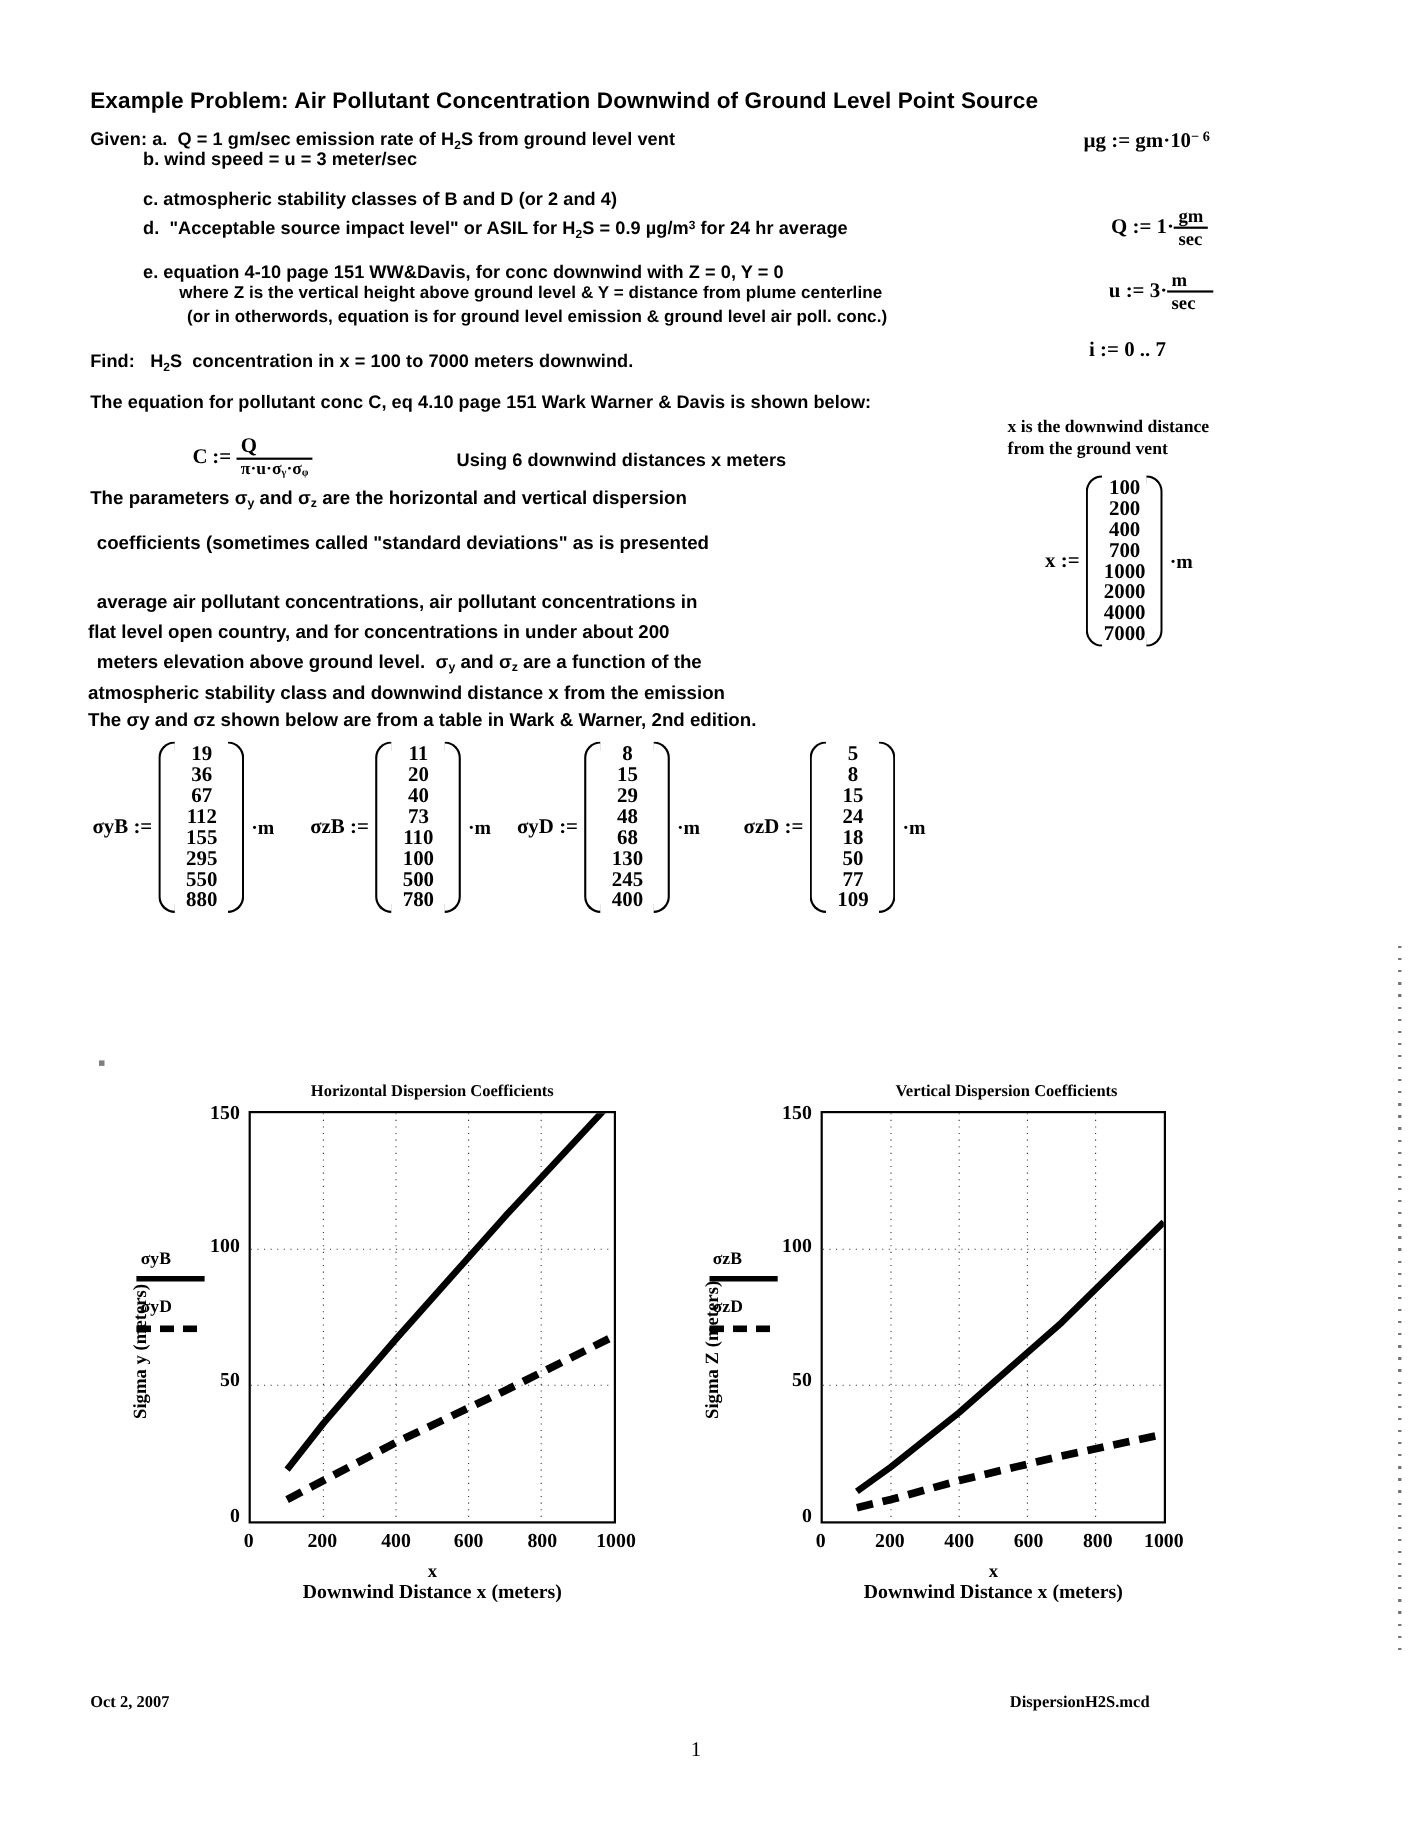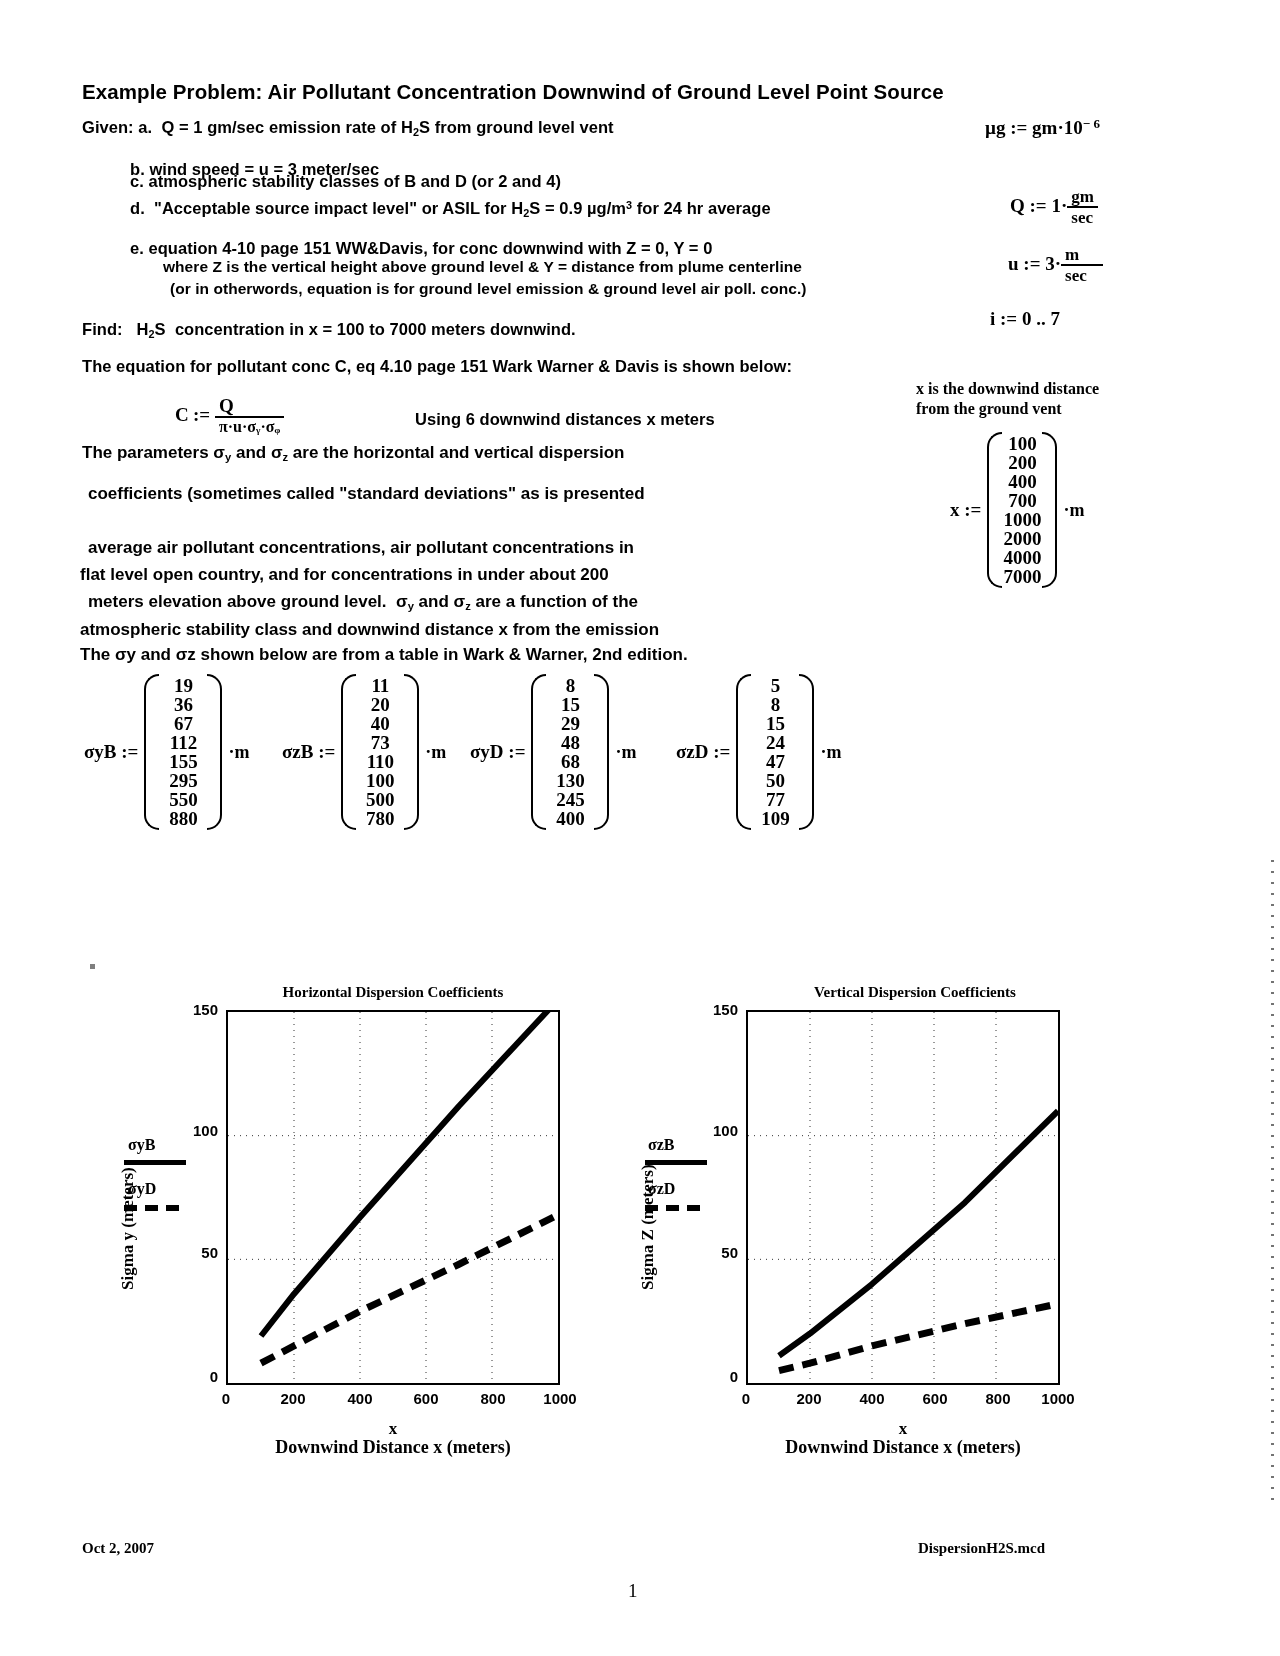--- a/index.html
+++ b/index.html
@@ -40,21 +40,21 @@
     content:"";position:absolute;top:2px;bottom:2px;width:13px;
     border-top:2px solid #000;border-bottom:2px solid #000;
   }
   .vbody::before{left:0;border-left:2px solid #000;border-radius:28px 0 0 28px;}
   .vbody::after{right:0;border-right:2px solid #000;border-radius:0 28px 28px 0;}
   .vunit{font-family:"Liberation Serif", serif;font-weight:bold;font-size:18px;margin-left:6px;}
   
   .chart{position:absolute;}
   .plot{position:absolute;border:2px solid #000;background:#fff;box-sizing:border-box;}
   .ctitle{position:absolute;font-family:"Liberation Serif", serif;font-weight:bold;font-size:15px;white-space:nowrap;text-align:center;}
-  .ytick,.xtick{position:absolute;font-family:Liberation Sans, sans-serif;font-weight:bold;font-size:15px;white-space:nowrap;}
+  .ytick,.xtick{position:absolute;font-family:Liberation Serif, serif;font-weight:bold;font-size:18px;white-space:nowrap;}
   .ytick{text-align:right;}
   .xtick{text-align:center;}
   .yaxis-label{
     position:absolute;font-family:"Liberation Serif", serif;font-weight:bold;font-size:17px;
     transform:rotate(-90deg);transform-origin:left top;white-space:nowrap;
   }
   .xaxis-label{position:absolute;font-family:"Liberation Serif", serif;font-weight:bold;font-size:17px;white-space:nowrap;text-align:center;}
   .legend-txt{position:absolute;font-family:"Liberation Serif", serif;font-weight:bold;font-size:16px;white-space:nowrap;}
   .legend-solid{position:absolute;height:5px;background:#000;}
   .legend-dash{position:absolute;height:6px;
@@ -68,21 +68,21 @@
 </style>
 </head>
 <body>
 
 <div class="page">
 
   <div class="abs title" style="left:82px;top:80px;">Example Problem:  Air Pollutant Concentration Downwind of Ground Level Point Source</div>
 
   <div class="abs body" style="left:82px;top:118px;"><span>Given:</span>&nbsp;<span>a.&nbsp;&nbsp;Q = 1 gm/sec emission rate of H<sub>2</sub>S from ground level vent</span></div>
 
-  <div class="abs body" style="left:130px;top:160px;">b.  wind speed = u = 3 meter/sec</div>
+  <div class="abs body" style="left:130px;top:136px;">b.  wind speed = u = 3 meter/sec</div>
   <div class="abs body" style="left:130px;top:172px;">c.  atmospheric stability classes of B and D (or 2 and 4)</div>
   <div class="abs body" style="left:130px;top:199px;">d.&nbsp;&nbsp;"Acceptable source impact level" or ASIL for H<sub>2</sub>S = 0.9 µg/m<sup>3</sup> for 24 hr average</div>
   <div class="abs body" style="left:130px;top:239px;">e.  equation 4-10 page 151 WW&amp;Davis, for conc downwind with Z = 0, Y = 0</div>
   <div class="abs body" style="left:163px;top:258px;font-size:15.5px;">where Z is the vertical height above ground level &amp; Y = distance from plume centerline</div>
   <div class="abs body" style="left:170px;top:280px;font-size:15.5px;">(or in otherwords, equation is for ground level emission &amp; ground level air poll. conc.)</div>
 
   <div class="abs body" style="left:82px;top:320px;"><span>Find:</span>&nbsp;&nbsp;&nbsp;H<sub>2</sub>S&nbsp; concentration in x = 100 to 7000 meters downwind.</div>
 
   <div class="abs body" style="left:82px;top:357px;">The equation for pollutant conc C, eq 4.10 page 151 Wark Warner &amp; Davis is shown below:</div>
 
@@ -197,21 +197,21 @@
   </div>
 
   <div class="vec" style="left:676px;top:672px;">
     <span class="vlabel">σzD :=</span>
     <span class="vbody">
       <span class="col" style="min-width:46px;">
         <span>5</span>
         <span>8</span>
         <span>15</span>
         <span>24</span>
-        <span>47</span>
+        <span>18</span>
         <span>50</span>
         <span>77</span>
         <span>109</span>
       </span>
     </span>
     <span class="vunit">·m</span>
   </div>
 
   <div class="chart">
     <div class="ctitle" style="left:226px;top:984px;width:334px;">Horizontal Dispersion Coefficients</div>

